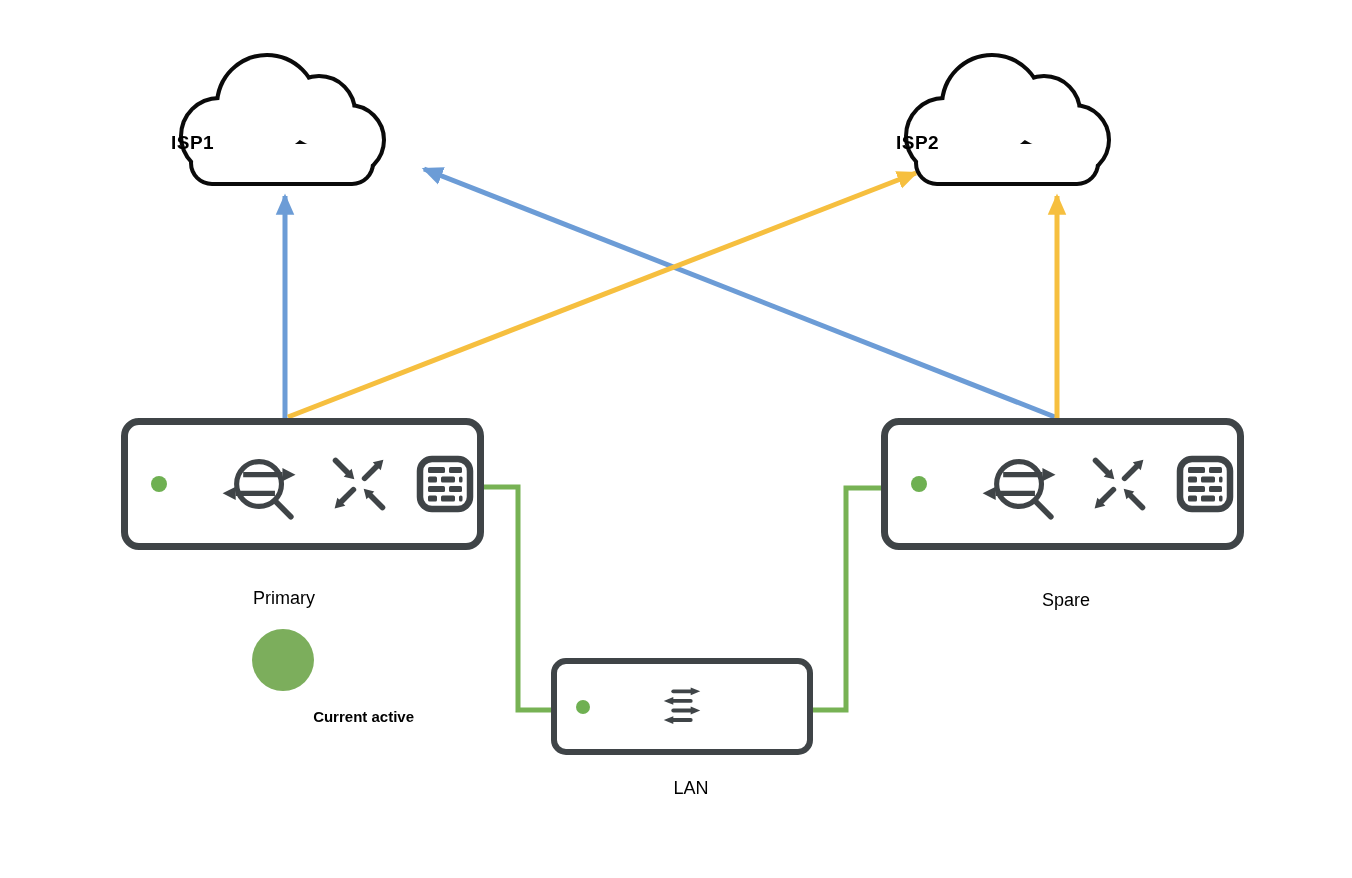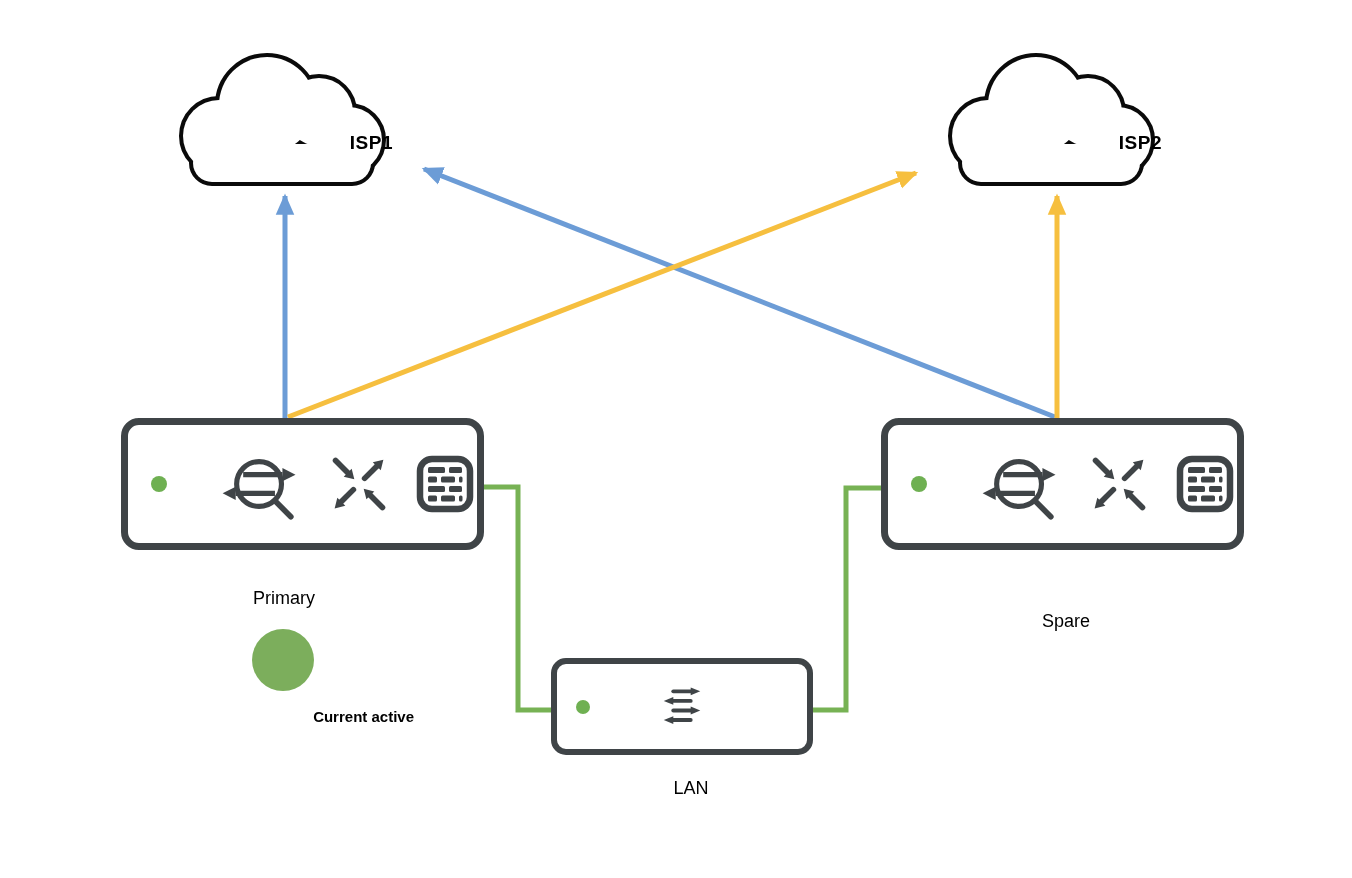--- a/index.html
+++ b/index.html
@@ -25,21 +25,21 @@
   .link{fill:none;}
   .link-blue{stroke:var(--isp1-link);stroke-width:5;}
   .link-yellow{stroke:var(--isp2-link);stroke-width:5;}
   .link-green{stroke:var(--lan-link);stroke-width:5;}
   .head-blue{fill:var(--isp1-link);}
   .head-yellow{fill:var(--isp2-link);}
   
   .cloud-stroke{fill:#fff;stroke:var(--cloud-stroke);stroke-width:8;}
   .cloud-fill{fill:#fff;stroke:none;}
   .cloud-label{
-    position:absolute;left:0;right:0;top:82px;text-align:right;
+    position:absolute;left:0;right:0;top:82px;text-align:left;
     font-size:19px;font-weight:bold;color:var(--label-text);letter-spacing:.5px;
   }
   
   .device-box{
     box-sizing:border-box;background:#fff;border:7px solid var(--device-stroke);
     border-radius:18px;display:flex;align-items:center;
   }
   .lan-box{
     box-sizing:border-box;background:#fff;border:6px solid var(--device-stroke);
     border-radius:15px;display:flex;align-items:center;justify-content:center;
@@ -98,21 +98,21 @@
         <rect x="22" y="94" width="178" height="38" rx="19"></rect>
         <circle cx="48" cy="86" r="36"></circle>
         <circle cx="96" cy="55" r="48"></circle>
         <circle cx="148" cy="62" r="34"></circle>
         <circle cx="178" cy="90" r="33"></circle>
       </g>
     </svg>
     <div class="cloud-label">ISP1</div>
   </div>
 
-  <div class="abs" style="left:940px;top:50px;width:222px;height:140px;">
+  <div class="abs" style="left:896px;top:50px;width:222px;height:140px;">
     <svg width="222" height="138" viewBox="0 0 222 138">
       <g class="cloud-stroke">
         <rect x="22" y="94" width="178" height="38" rx="19"></rect>
         <circle cx="48" cy="86" r="36"></circle>
         <circle cx="96" cy="55" r="48"></circle>
         <circle cx="148" cy="62" r="34"></circle>
         <circle cx="178" cy="90" r="33"></circle>
       </g>
       <g class="cloud-fill">
         <rect x="22" y="94" width="178" height="38" rx="19"></rect>
@@ -209,19 +209,19 @@
         <polygon class="fl" points="3,16 14,11.5 14,20.5"></polygon>
         <line class="stc" x1="14" y1="27" x2="35" y2="27" style="stroke-width:4.5;"></line>
         <polygon class="fl" points="45,27 34,22.5 34,31.5"></polygon>
         <line class="stc" x1="34" y1="38" x2="13" y2="38" style="stroke-width:4.5;"></line>
         <polygon class="fl" points="3,38 14,33.5 14,42.5"></polygon>
       </g>
     </svg>
   </div>
 
   <div class="abs node-label" style="left:154px;top:588px;">Primary</div>
-  <div class="abs node-label" style="left:936px;top:590px;margin-top:21px;">Spare</div>
+  <div class="abs node-label" style="left:936px;top:590px;">Spare</div>
   <div class="abs node-label" style="left:561px;top:778px;">LAN</div>
 
   <div class="abs legend-circle" style="left:252px;top:629px;"></div>
   <div class="abs legend-label" style="left:154px;top:708px;text-align:right;">Current active</div>
 
 </div>
 
 </body></html>

